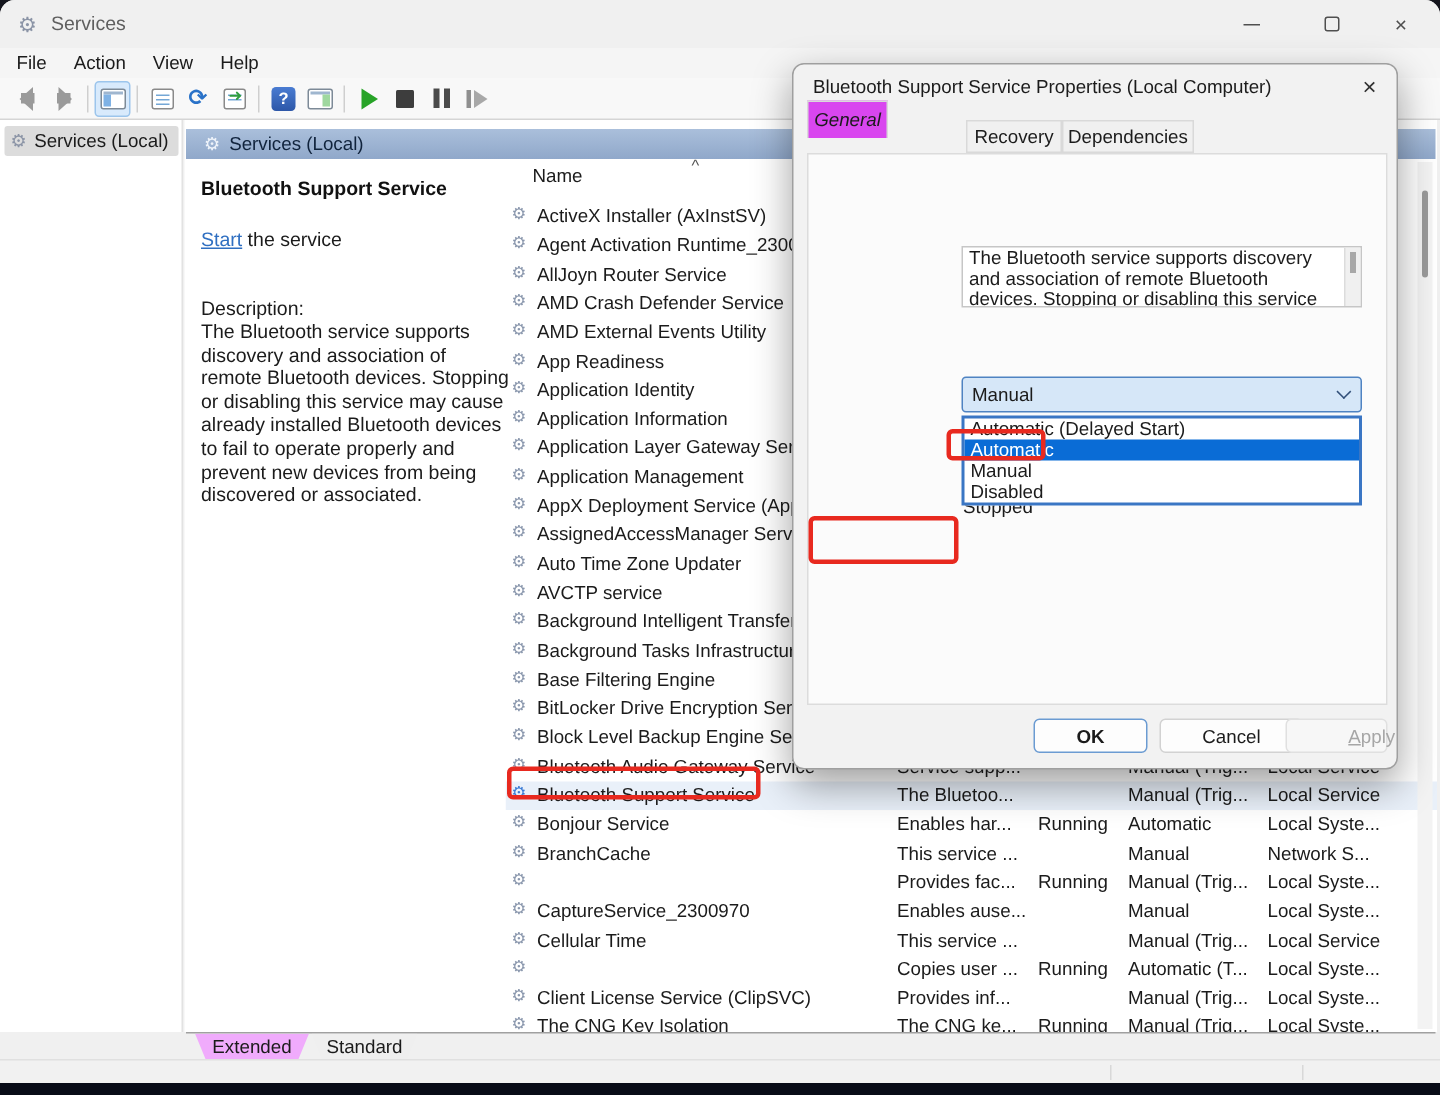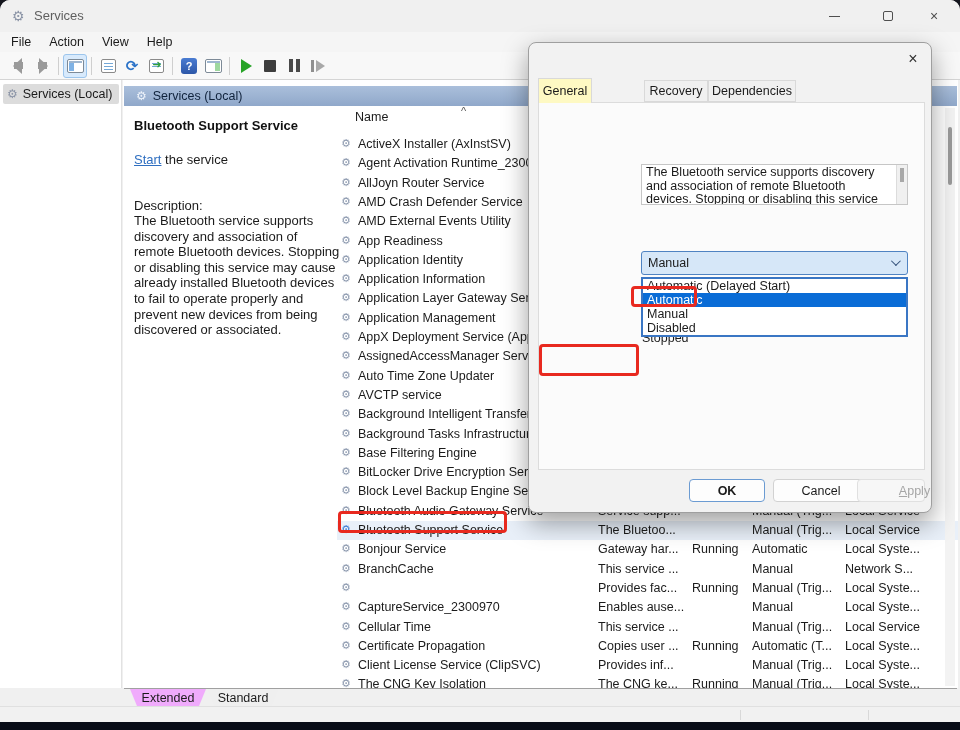--- a/index.html
+++ b/index.html
@@ -100,21 +100,21 @@
   #taskbar { left:0; top:722px; width:960px; height:8px; background:#080c17; }
 
   
   #dialog { left:528px; top:42px; width:404px; height:471px; background:#f2f2f2;
     border:1px solid #9f9f9f; border-radius:8px; box-shadow:0 10px 26px rgba(0,0,0,.38); z-index:10; }
   #dlg-title { left:13px; top:8px; font-size:12.5px; color:#1b1b1b; }
   #dlg-close { left:372px; top:6px; width:24px; height:20px; display:flex; align-items:center; justify-content:center;
     font-size:16px; color:#333; }
   .tab { position:absolute; height:22px; top:37px; background:#f0f0f0; border:1px solid #d9d9d9;
     font-size:12.5px; color:#1b1b1b; display:flex; align-items:center; justify-content:center; }
-  .tab.active { top:35px; height:25px; background:#fef9c3; border-bottom:none; z-index:3; }
+  .tab.active { top:24px; height:25px; background:#d946ef; border-bottom:none; z-index:3;font-style:italic; }
   #tab-general { left:9px; width:54px; }
   #tab-logon { left:63px; width:52px;margin-top:40px; }
   #tab-recovery { left:115px; width:64px; }
   #tab-deps { left:179px; width:88px; }
   #dlg-page { left:9px; top:59px; width:387px; height:368px; background:#fbfbfb; border:1px solid #dcdcdc; z-index:1; }
 
   .dlg-label { position:absolute; font-size:12.5px; color:#1b1b1b; }
   .dlg-value { position:absolute; font-size:12.5px; color:#1b1b1b; }
   #dlg-desc-box { left:112px; top:121px; width:267px; height:41px; background:#fff; border:1px solid #c6c6c6;
     overflow:hidden; z-index:2; }
@@ -434,21 +434,21 @@
     <span class="gear">⚙</span>
     <span class="cell c-name">Bluetooth Support Service</span>
     <span class="cell c-desc">The Bluetoo...</span>
     <span class="cell c-status"></span>
     <span class="cell c-startup">Manual (Trig...</span>
     <span class="cell c-logon">Local Service</span>
   </div>
           <div class="row" style="top: 434.3px;">
     <span class="gear">⚙</span>
     <span class="cell c-name">Bonjour Service</span>
-    <span class="cell c-desc">Gateway har...</span>
+    <span class="cell c-desc">Enables har...</span>
     <span class="cell c-status">Running</span>
     <span class="cell c-startup">Automatic</span>
     <span class="cell c-logon">Local Syste...</span>
   </div>
           <div class="row" style="top: 453.6px;">
     <span class="gear">⚙</span>
     <span class="cell c-name">BranchCache</span>
     <span class="cell c-desc">This service ...</span>
     <span class="cell c-status"></span>
     <span class="cell c-startup">Manual</span>
@@ -472,21 +472,20 @@
           <div class="row" style="top: 511.5px;">
     <span class="gear">⚙</span>
     <span class="cell c-name">Cellular Time</span>
     <span class="cell c-desc">This service ...</span>
     <span class="cell c-status"></span>
     <span class="cell c-startup">Manual (Trig...</span>
     <span class="cell c-logon">Local Service</span>
   </div>
           <div class="row" style="top: 530.8px;">
     <span class="gear">⚙</span>
-    <span class="cell c-name">Certificate Propagation</span>
     <span class="cell c-desc">Copies user ...</span>
     <span class="cell c-status">Running</span>
     <span class="cell c-startup">Automatic (T...</span>
     <span class="cell c-logon">Local Syste...</span>
   </div>
           <div class="row" style="top: 550.1px;">
     <span class="gear">⚙</span>
     <span class="cell c-name">Client License Service (ClipSVC)</span>
     <span class="cell c-desc">Provides inf...</span>
     <span class="cell c-status"></span>
@@ -513,20 +512,21 @@
 
     <div id="statusbar" class="abs">
       <span class="sb-sep" style="left:740px"></span>
       <span class="sb-sep" style="left:868px"></span>
     </div>
   </div>
 
   <div id="taskbar" class="abs"></div>
 
   <div id="dialog" class="abs">
+    <div id="dlg-title" class="abs">Bluetooth Support Service Properties (Local Computer)</div>
     <div id="dlg-close" class="abs">
         <span>×</span>
       </div>
 
     <div id="tab-general" class="tab active">General</div>
     <div id="tab-logon" class="tab">Log On</div>
     <div id="tab-recovery" class="tab">Recovery</div>
     <div id="tab-deps" class="tab">Dependencies</div>
 
     <div id="dlg-page" class="abs"></div>

